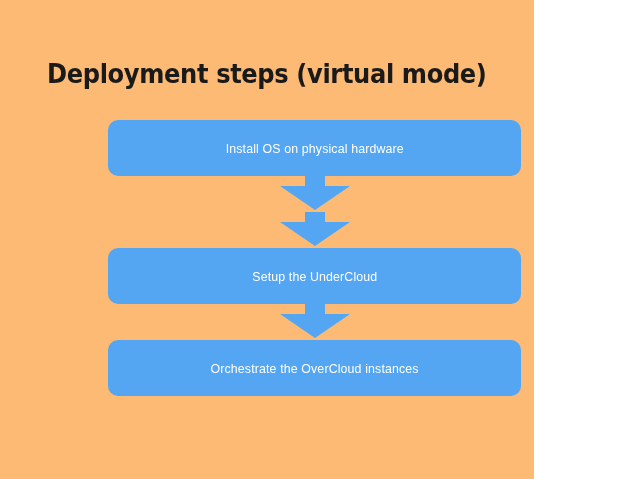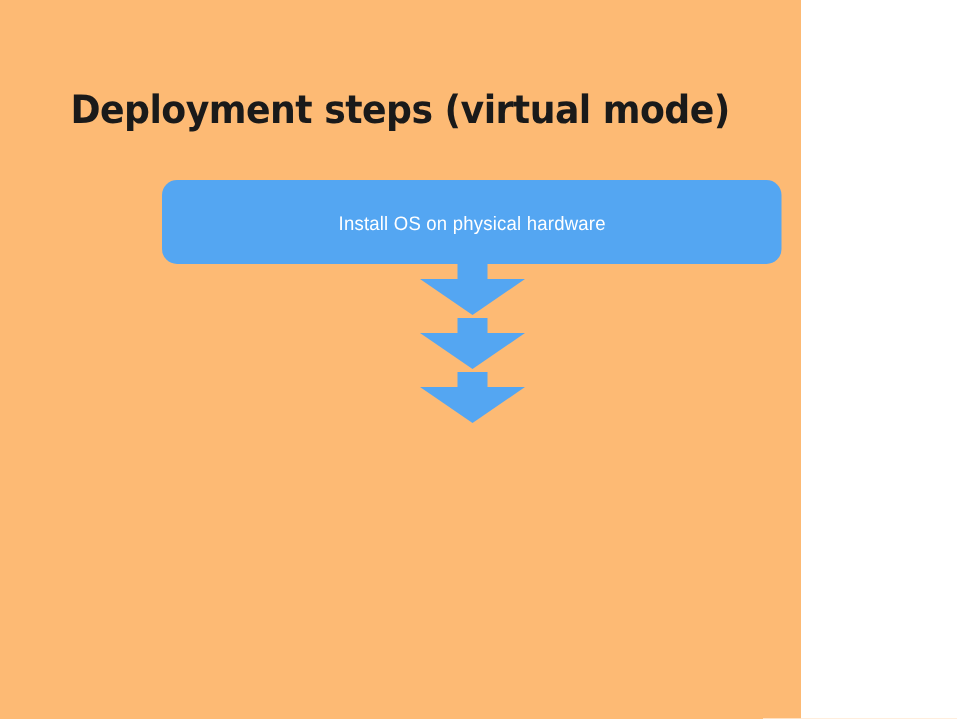--- a/index.html
+++ b/index.html
@@ -102,21 +102,27 @@
       <div class="stem"></div>
       <div class="head"></div>
     </div>
 
 
     <div class="connector">
       <div class="stem"></div>
       <div class="head"></div>
     </div>
 
+    <div class="step">
+      <span class="step-label">Setup the UnderCloud</span>
+    </div>
 
     <div class="connector">
       <div class="stem"></div>
       <div class="head"></div>
     </div>
 
+    <div class="step">
+      <span class="step-label">Orchestrate the OverCloud instances</span>
+    </div>
 
   </div>
 </div>
 
 </body></html>

